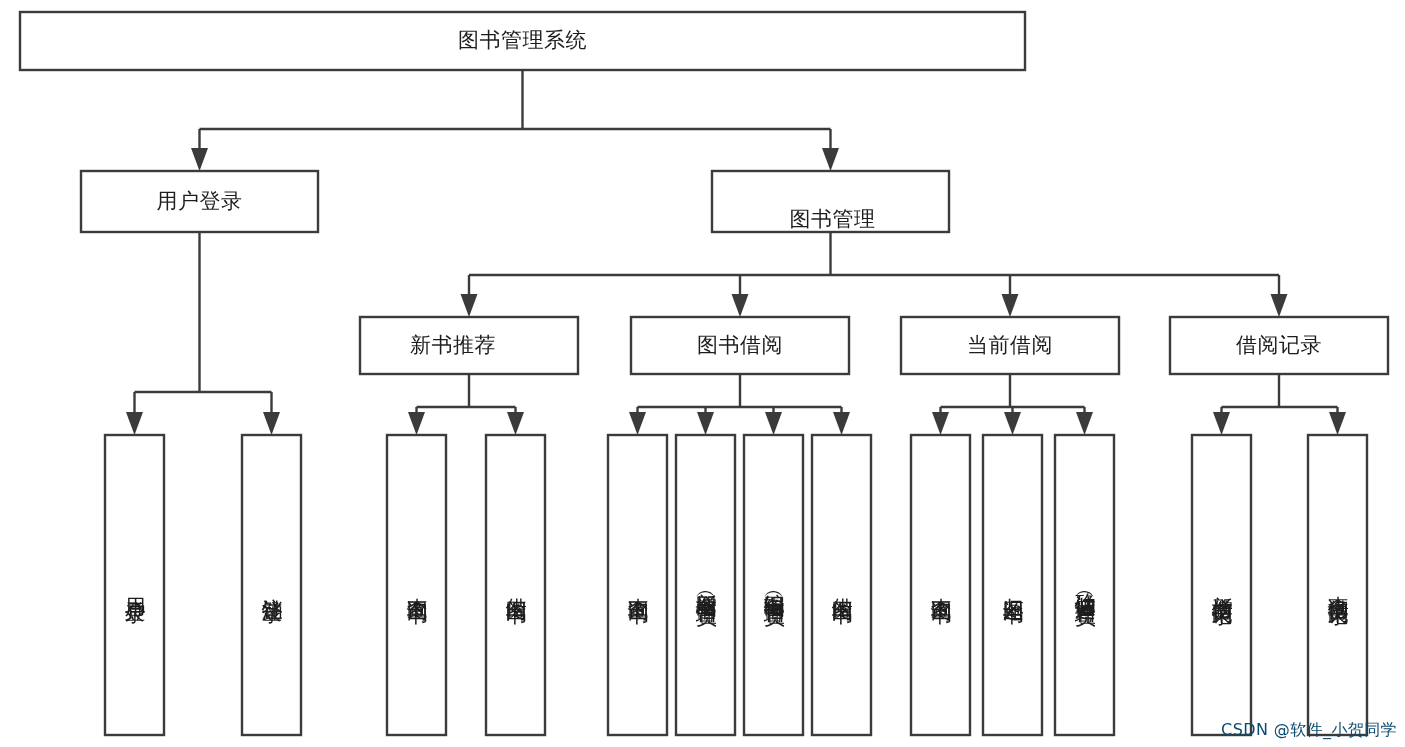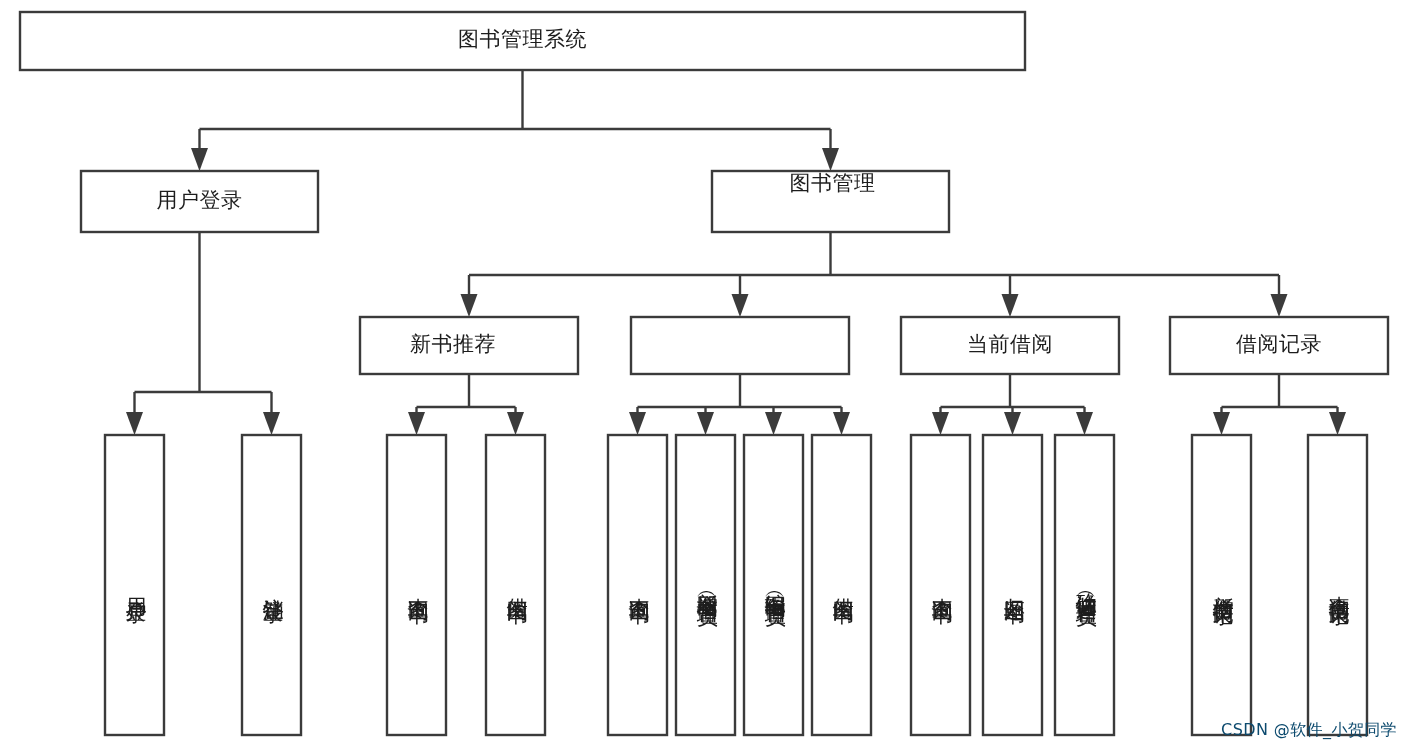--- a/index.html
+++ b/index.html
@@ -42,21 +42,21 @@
   .arrow-head {
     fill: #3b3b3b;
     stroke: none;
   }
   .node-label {
     position: absolute;
     display: flex;
     align-items: center;
     justify-content: center;
     color: #1d1d1d;
-    font-family: Liberation Mono, monospace;
+    font-family: Liberation Serif, serif;
     letter-spacing: 0.5px;
     pointer-events: none;
     box-sizing: border-box;
   }
   .label-h {
     font-size: 21px;
     line-height: 1.2;
     white-space: nowrap;
   }
   .label-v {
@@ -180,23 +180,24 @@
     <rect class="node-box" x="983" y="435" width="59" height="300"></rect>
     <rect class="node-box" x="1055" y="435" width="59" height="300"></rect>
     <rect class="node-box" x="1192" y="435" width="59" height="300"></rect>
     <rect class="node-box" x="1308" y="435" width="59" height="300"></rect>
 
   </svg>
 
   <div class="node-label label-h" style="left:20px; top:12px; width:1005px; height:58px;">图书管理系统</div>
 
   <div class="node-label label-h" style="left:81px; top:171px; width:237px; height:61px;">用户登录</div>
-  <div class="node-label label-h" style="left:712px; top:154px; width:241px; height:61px;">图书管理</div>
+  <div class="node-label label-h" style="left:712px; top:189px; width:241px; height:61px;">图书管理</div>
 
   <div class="node-label label-h" style="left:360px; top:317px; width:186px; height:57px;">新书推荐</div>
+  <div class="node-label label-h" style="left:631px; top:317px; width:218px; height:57px;">图书借阅</div>
   <div class="node-label label-h" style="left:901px; top:317px; width:218px; height:57px;border-radius:8px;">当前借阅</div>
   <div class="node-label label-h" style="left:1170px; top:317px; width:218px; height:58px;">借阅记录</div>
 
   <div class="node-label label-v" style="left:105px; top:435px; width:59px; height:300px;">用户登录</div>
   <div class="node-label label-v" style="left:242px; top:435px; width:59px; height:300px;">注销登录</div>
   <div class="node-label label-v" style="left:387px; top:435px; width:59px; height:300px;">查询图书</div>
   <div class="node-label label-v" style="left:486px; top:435px; width:59px; height:300px;">借阅图书</div>
   <div class="node-label label-v" style="left:608px; top:435px; width:59px; height:300px;">查询图书</div>
   <div class="node-label label-v" style="left:676px; top:435px; width:59px; height:300px;">新增图书（管理员）</div>
   <div class="node-label label-v" style="left:744px; top:435px; width:59px; height:300px;">编辑图书（管理员）</div>

